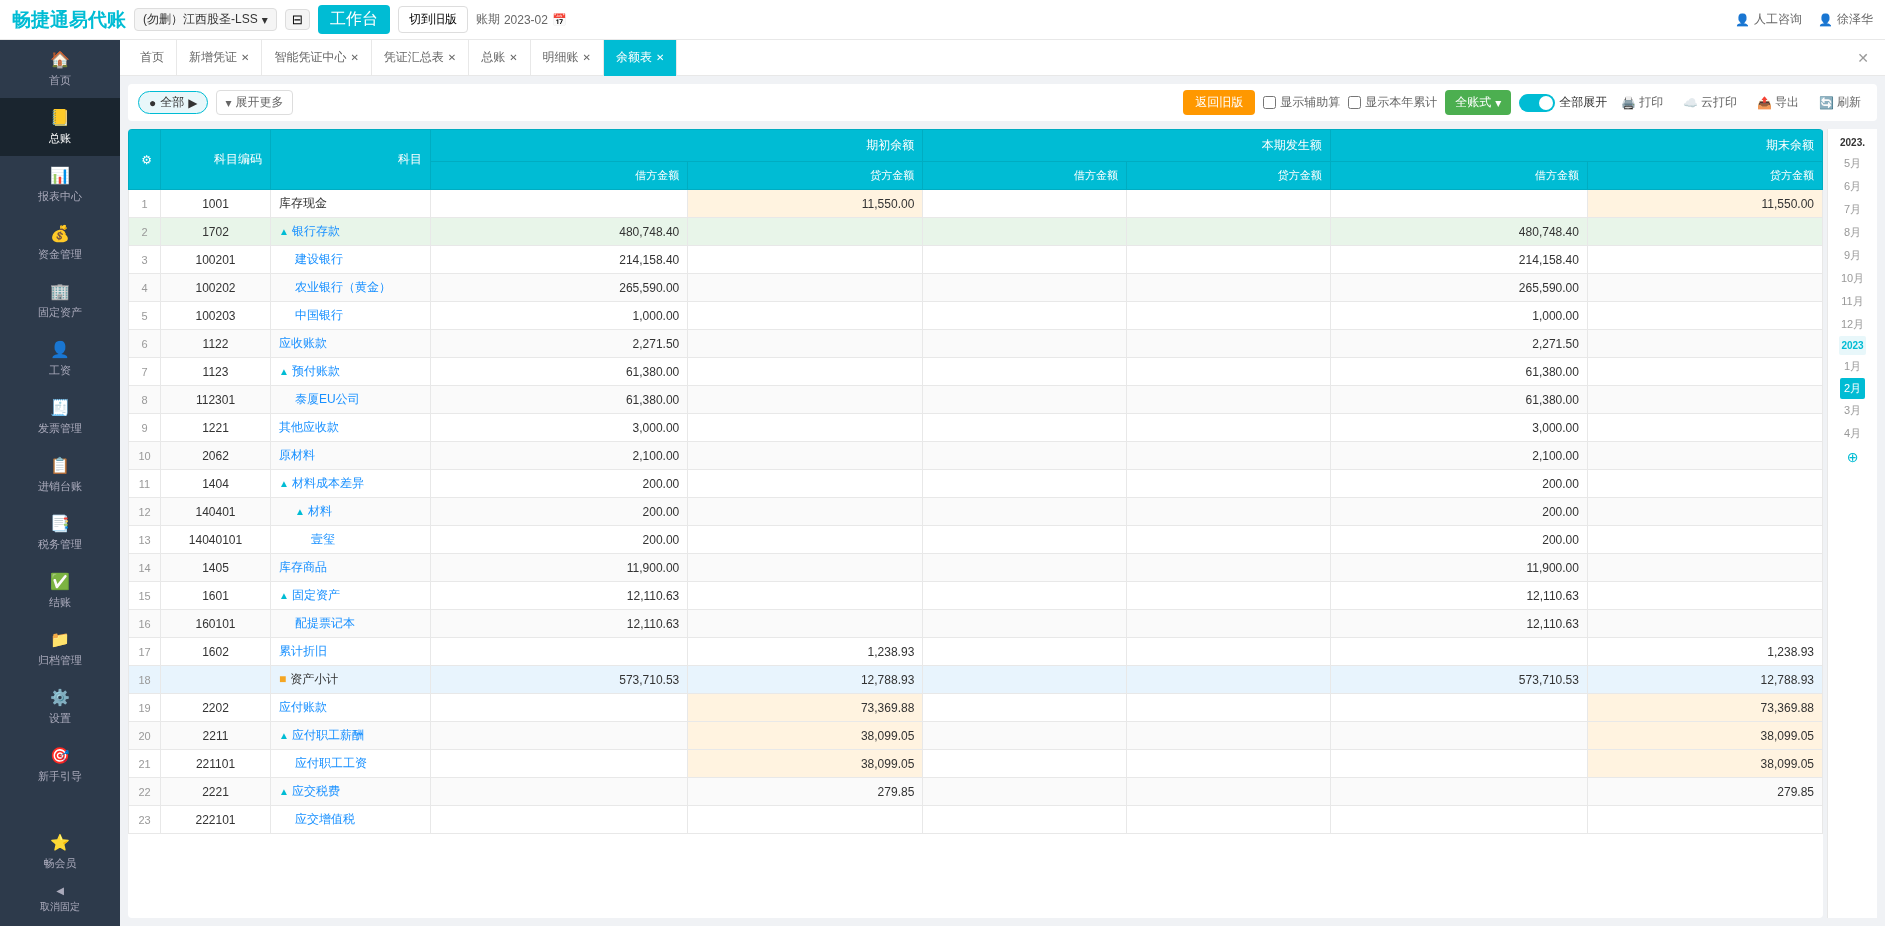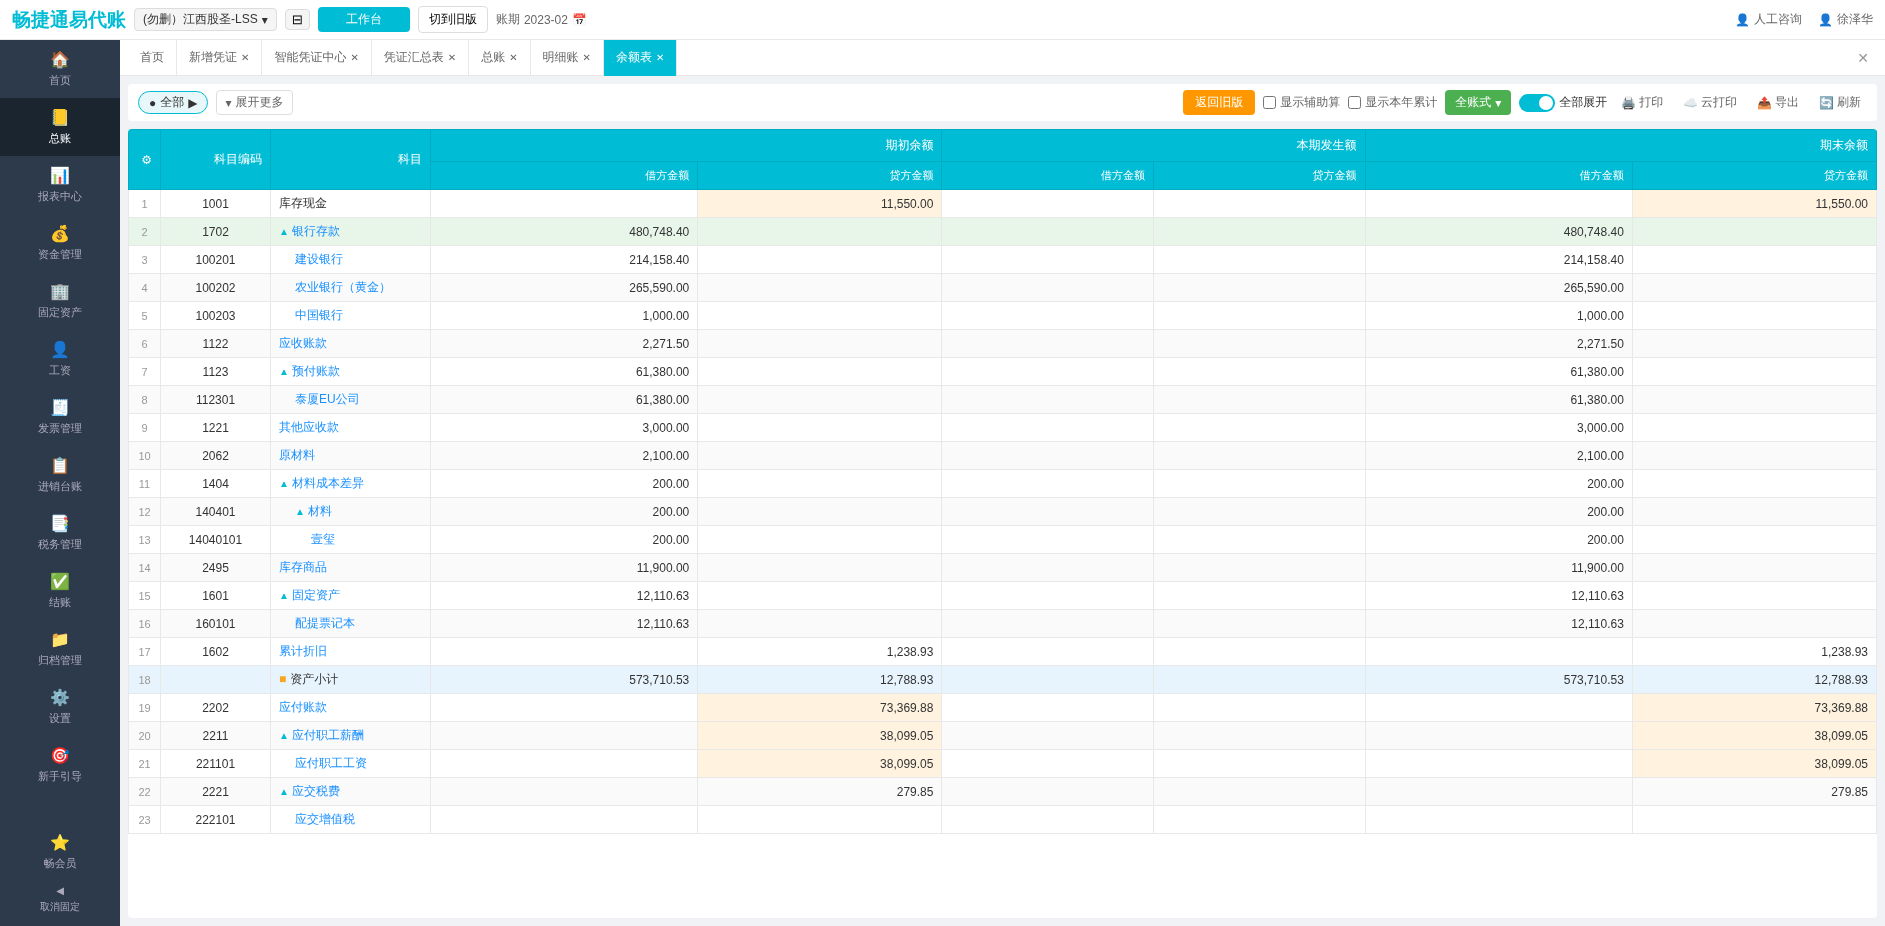--- a/index.html
+++ b/index.html
@@ -4,21 +4,21 @@
   <style>
     * { box-sizing: border-box; margin: 0; padding: 0; }
     body { font-family: 'Microsoft YaHei', Arial, sans-serif; font-size: 12px; background: #f0f2f5; color: #333; overflow: hidden; height: 926px; }
 
     
     .top-bar { height: 40px; background: #fff; display: flex; align-items: center; padding: 0 12px; border-bottom: 1px solid #e8e8e8; justify-content: space-between; }
     .top-bar-left { display: flex; align-items: center; gap: 8px; }
     .app-logo { color: #00bcd4; font-size: 19px; font-weight: bold; }
     .company-selector { display: flex; align-items: center; gap: 4px; background: #f5f5f5; border: 1px solid #ddd; border-radius: 4px; padding: 2px 8px; cursor: pointer; font-size: 12px; }
     .icon-btn { background: #f5f5f5; border: 1px solid #ddd; border-radius: 4px; padding: 2px 6px; cursor: pointer; }
-    .workbench-btn { background: #00bcd4; color: #fff; border: none; border-radius: 4px; padding: 4px 28px; cursor: pointer; font-size: 12px; }
+    .workbench-btn { background: #00bcd4; color: #fff; border: none; border-radius: 4px; padding: 4px 12px; cursor: pointer; font-size: 16px; }
     .switch-btn { background: #fff; border: 1px solid #ddd; border-radius: 4px; padding: 4px 10px; cursor: pointer; font-size: 12px; }
     .period-info { font-size: 12px; color: #666; display: flex; align-items: center; gap: 4px; }
     .top-bar-right { display: flex; align-items: center; gap: 16px; font-size: 12px; color: #666; }
     .user-info { display: flex; align-items: center; gap: 4px; }
 
     
     .main-layout { display: flex; height: calc(926px - 40px); }
 
     
     .sidebar { width: 120px; background: #2d3a4b; color: #fff; display: flex; flex-direction: column; flex-shrink: 0; }
@@ -432,21 +432,21 @@
                   <td class="text-left"><a style="padding-left:32px;">壹玺</a></td>
                   <td class="text-right" style="">200.00</td>
                   <td class="text-right" style=""></td>
                   <td class="text-right" style=""></td>
                   <td class="text-right" style=""></td>
                   <td class="text-right" style="">200.00</td>
                   <td class="text-right" style=""></td>
                 </tr>
                 <tr>
                   <td class="row-num">14</td>
-                  <td>2495</td>
+                  <td>1405</td>
                   <td class="text-left"><a style="padding-left:0px;">库存商品</a></td>
                   <td class="text-right" style="">11,900.00</td>
                   <td class="text-right" style=""></td>
                   <td class="text-right" style=""></td>
                   <td class="text-right" style=""></td>
                   <td class="text-right" style="">11,900.00</td>
                   <td class="text-right" style=""></td>
                 </tr>
                 <tr>
                   <td class="row-num">15</td>
@@ -544,17 +544,34 @@
                   <td class="text-right" style=""></td>
                   <td class="text-right" style=""></td>
                   <td class="text-right" style=""></td>
                   <td class="text-right" style=""></td>
                   <td class="text-right" style=""></td>
                 </tr>
               </tbody>
           </table>
         </div>
 
+        <div class="right-panel" style="width:50px; overflow-y:auto;">
+          <div class="right-panel-item" style="font-size:10px; color:#333; font-weight:bold;">2023.</div>
+          <div class="right-panel-item">5月</div>
+          <div class="right-panel-item">6月</div>
+          <div class="right-panel-item">7月</div>
+          <div class="right-panel-item">8月</div>
+          <div class="right-panel-item">9月</div>
+          <div class="right-panel-item">10月</div>
+          <div class="right-panel-item">11月</div>
+          <div class="right-panel-item">12月</div>
+          <div class="right-panel-item" style="font-size:10px; color:#00bcd4; font-weight:bold; background:#e8f7fa; border-radius:2px;">2023</div>
+          <div class="right-panel-item">1月</div>
+          <div class="right-panel-item active" style="background:#00bcd4; color:#fff; border-radius:2px; padding:3px 4px;">2月</div>
+          <div class="right-panel-item">3月</div>
+          <div class="right-panel-item">4月</div>
+          <div class="right-panel-item" style="color:#00bcd4; font-size:14px;">⊕</div>
+        </div>
       </div>
 
     </div>
   </div>
 </div>
 
 </body></html>

